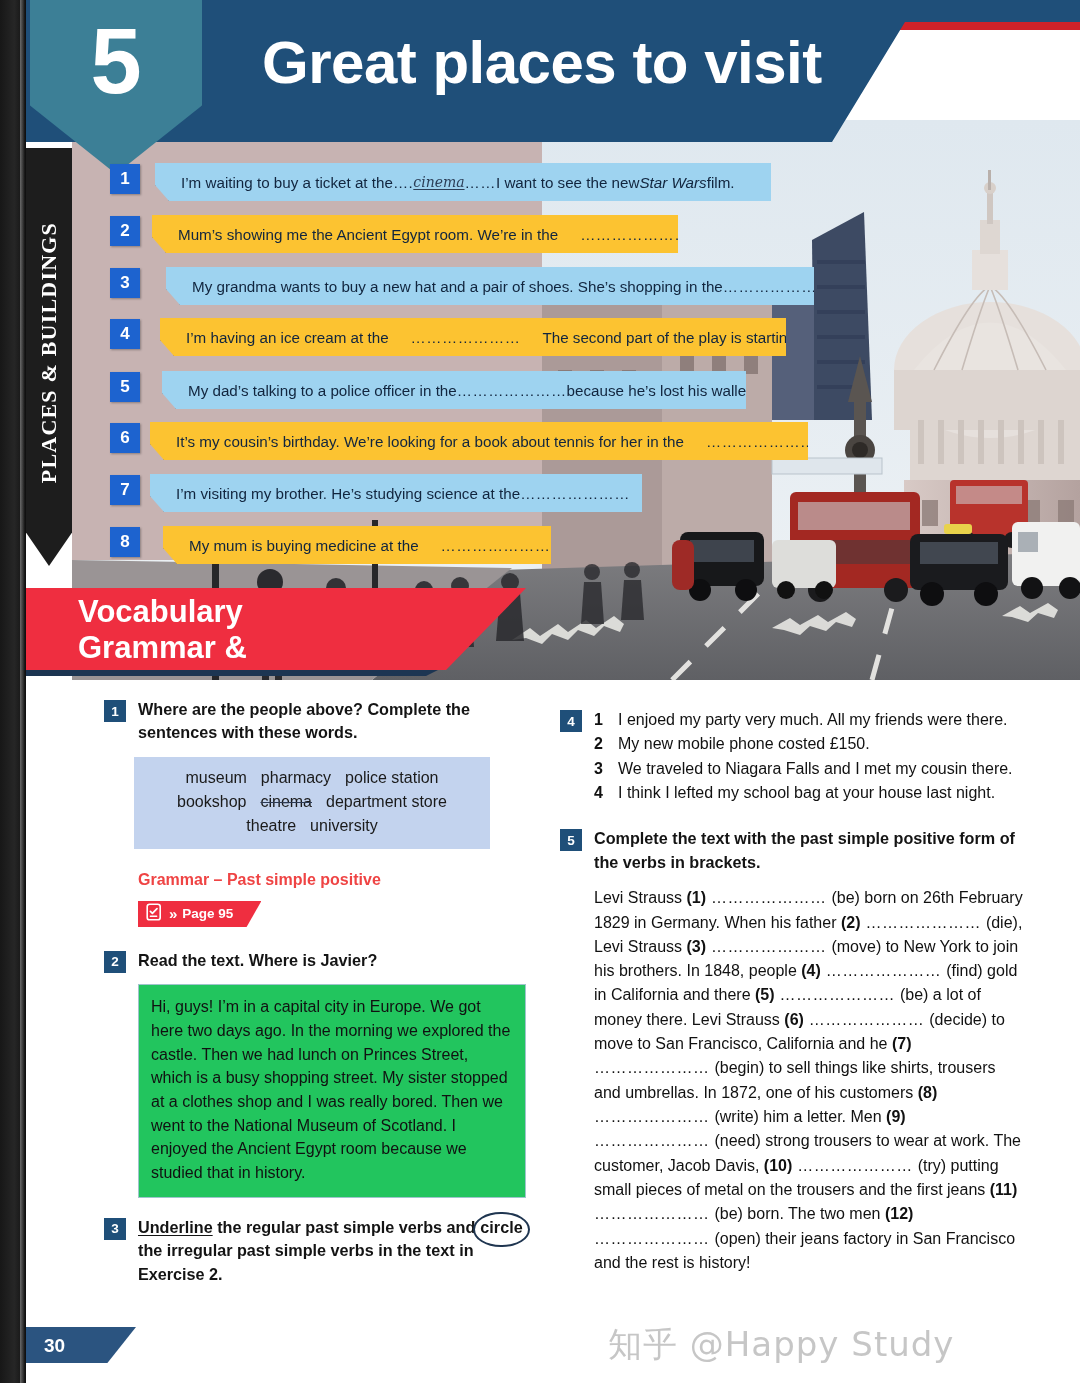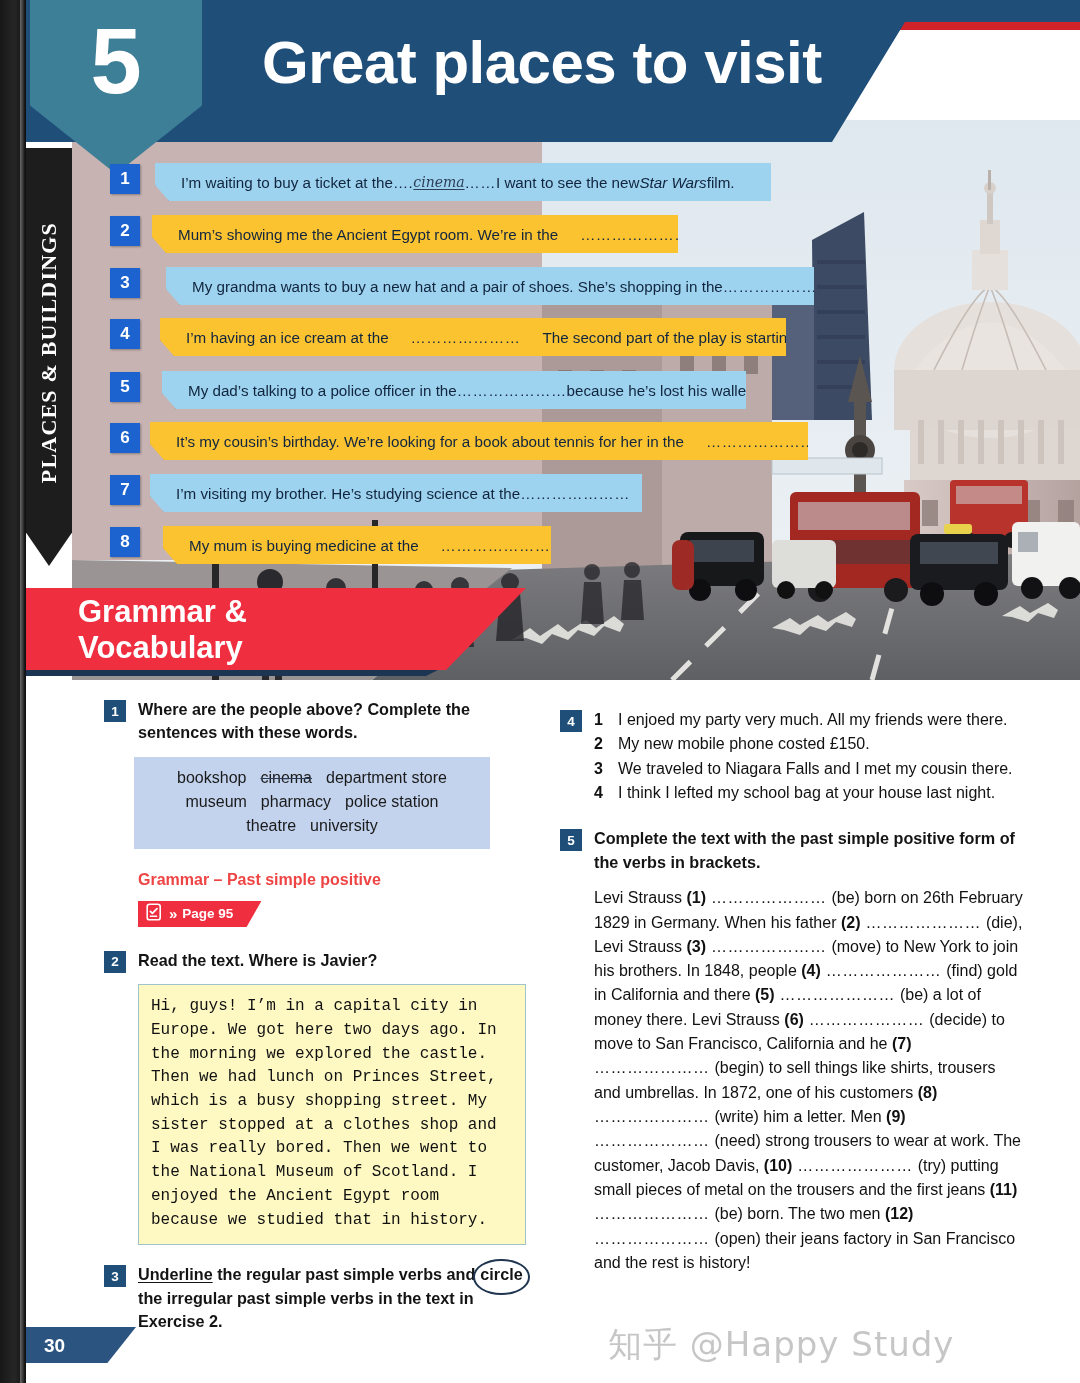--- a/index.html
+++ b/index.html
@@ -256,26 +256,25 @@
     color: #ffffff;
     font-size: 13.5px;
     font-weight: 700;
   }
   .pb-chev { color: #ffffff; font-size: 15px; font-weight: 700; letter-spacing: -2px; }
 
   .readbox {
     margin: 12px 0 0 34px;
     width: 388px;
     border: 1px solid #9fc4cc;
-    background: #fef9c3;
+    background: #22c55e;
     padding: 10px 12px 12px;
     font-size: 16px;
     line-height: 1.48;
     color: #111111;
-    font-family: Liberation Mono, monospace;
   }
 
   .u-line { text-decoration: underline; text-underline-offset: 2px; }
   .circled {
     display: inline-block;
     position: relative;
     padding: 0 5px;
   }
   .circled::after {
     content: "";
@@ -645,34 +644,34 @@
         <div class="banner yellow" style="left: 163px; top: 526px; width: 388px;">
           <span>My mum is buying medicine at the </span>
           <span class="dots">…………………</span>
         </div>
       </div>
     </div>
 
   <div class="gv-shadow"></div>
   <div class="gv-banner"></div>
   <div class="gv-text">
+    <div>Vocabulary</div>
     <div>Grammar &amp;</div>
-    <div>Vocabulary</div>
   </div>
 
   <div class="body-area">
 
     <div class="col-left">
 
       <div class="ex">
         <div class="ex-num">1</div>
         <div class="ex-head">Where are the people above? Complete the sentences with these words.</div>
         <div class="wordbox">
+          <div id="wb2"><span class="w">museum</span><span class="w">pharmacy</span><span class="w">police station</span></div>
           <div id="wb1"><span class="w">bookshop</span><span class="w used">cinema</span><span class="w">department store</span></div>
-          <div id="wb2"><span class="w">museum</span><span class="w">pharmacy</span><span class="w">police station</span></div>
           <div id="wb3"><span class="w">theatre</span><span class="w">university</span></div>
         </div>
       </div>
 
       <div class="gram-head">Grammar – Past simple positive</div>
 
       <div class="pagebadge">
         <span>
           <svg width="16" height="18" viewBox="0 0 16 18" aria-hidden="true">
             <rect x="1.2" y="1.2" width="13" height="15.6" rx="2.4" fill="none" stroke="#ffffff" stroke-width="1.6"></rect>

